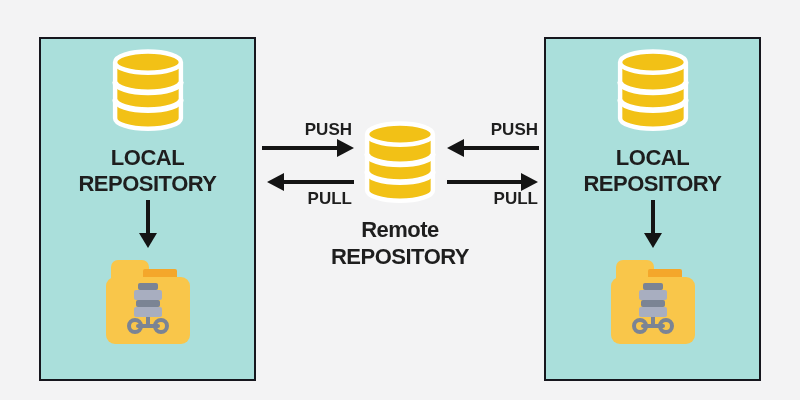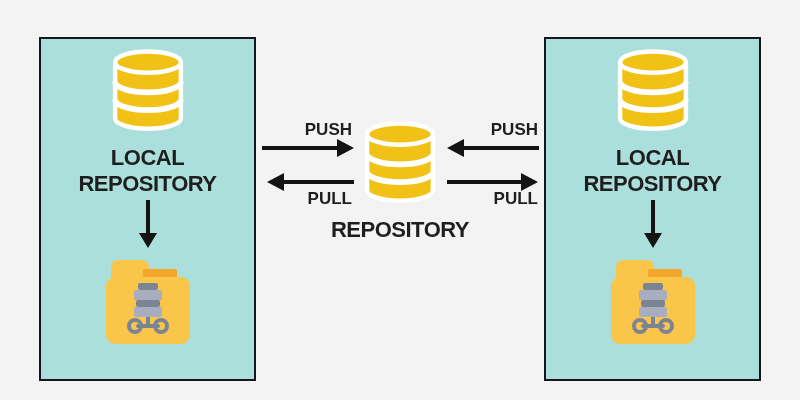--- a/index.html
+++ b/index.html
@@ -194,20 +194,21 @@
       </g>
     </svg>
   </div>
 
   <svg class="remote-db" viewBox="0 0 90 100" width="80" height="89">
     <path d="M8 17 v63 a37 12 0 0 0 74 0 V17" fill="var(--db-yellow)" stroke="var(--db-outline)" stroke-width="5" stroke-linejoin="round"></path>
     <path d="M8 39 a37 12 0 0 0 74 0 M8 59 a37 12 0 0 0 74 0" fill="none" stroke="var(--db-outline)" stroke-width="6.5"></path>
     <ellipse cx="45" cy="17" rx="37" ry="12" fill="var(--db-yellow)" stroke="var(--db-outline)" stroke-width="5"></ellipse>
   </svg>
   <div class="remote-label">
+    <div>Remote</div>
     <div>REPOSITORY</div>
   </div>
 
   <div class="h-arrow head-right arrow-push-left"></div>
   <span class="flow-label label-push-left">PUSH</span>
 
   <div class="h-arrow head-left arrow-pull-left"></div>
   <span class="flow-label label-pull-left">PULL</span>
 
   <div class="h-arrow head-left arrow-push-right"></div>

